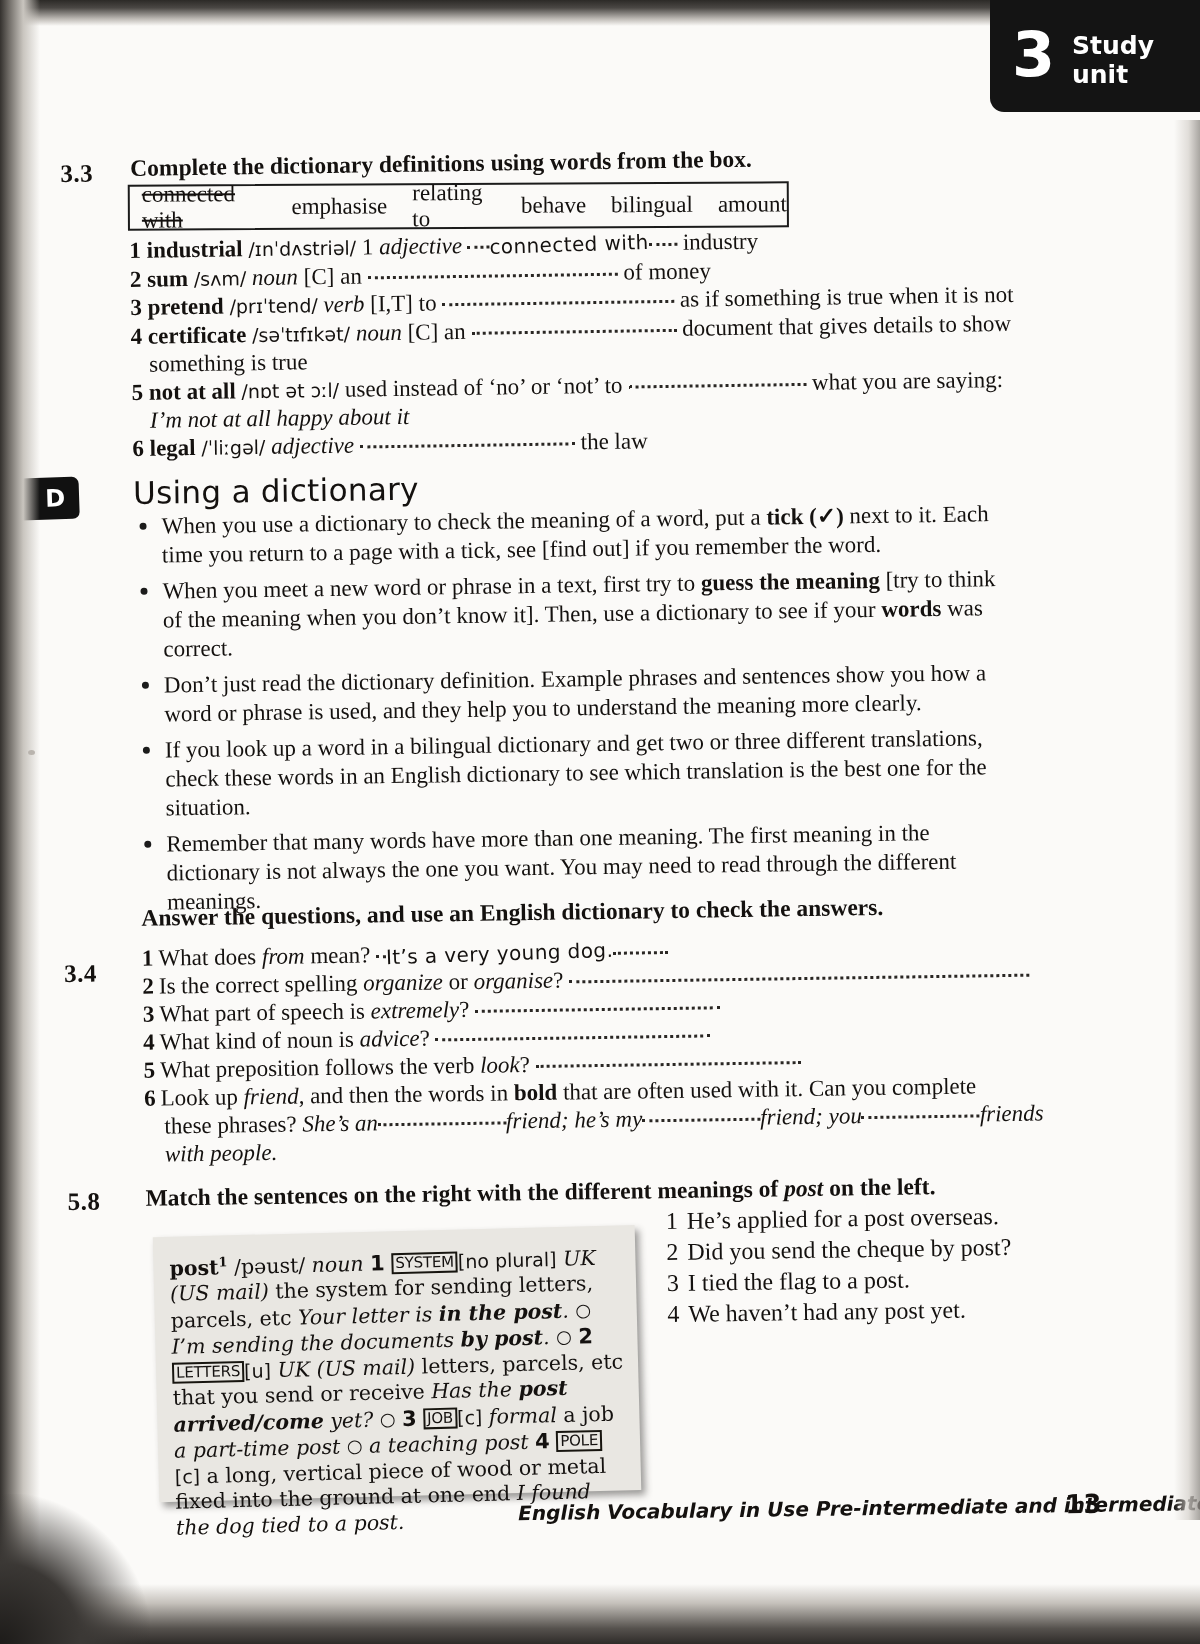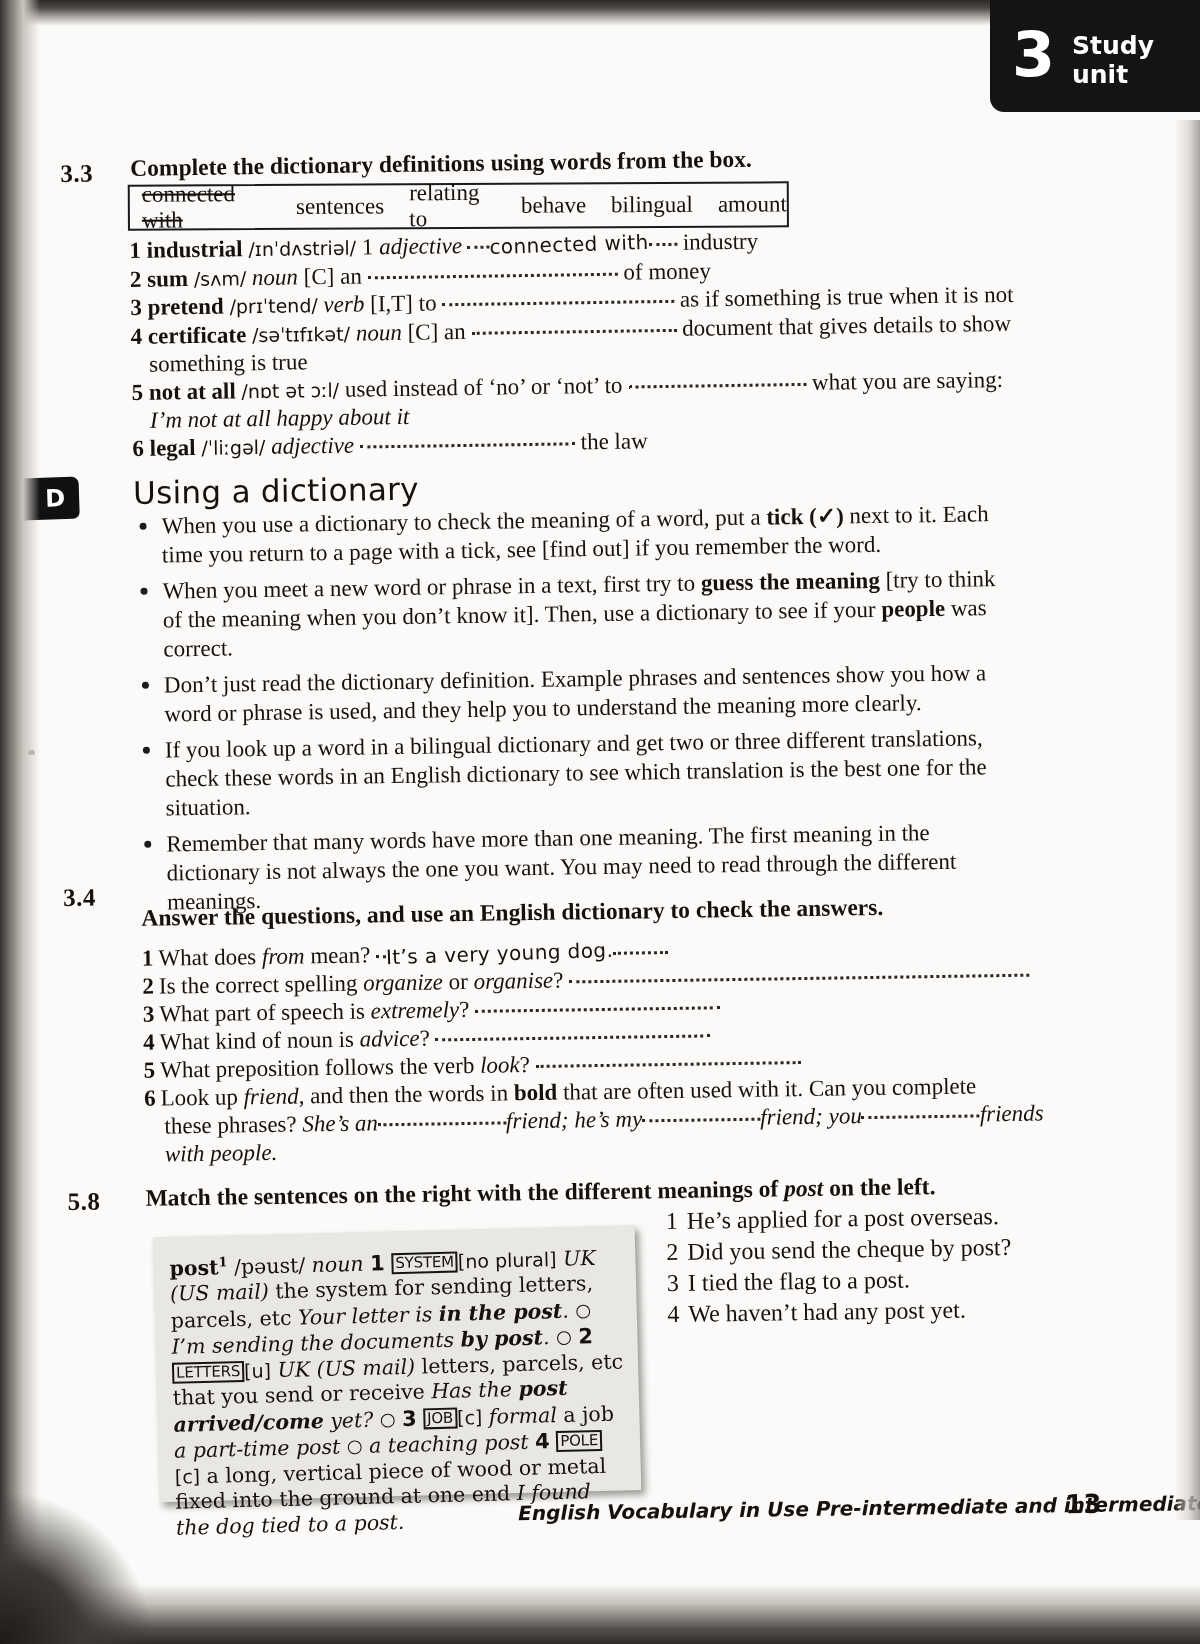--- a/index.html
+++ b/index.html
@@ -108,21 +108,21 @@
 <div id="page"></div>
 
 <div id="content">
 
   <div class="ex-num" style="left:70px;top:152px;">3.3</div>
   <div class="ex-head" style="left:140px;top:148px;">Complete the dictionary definitions using words from the box.</div>
 
   <div id="word-box">
     <div class="words">
       <span class="struck">connected with</span>
-      <span>sentences</span>
+      <span>emphasise</span>
       <span>relating to</span>
       <span>behave</span>
       <span>bilingual</span>
       <span>amount</span>
     </div>
   </div>
 
   <div class="defs">
     <div class="row">
       <span class="n">1</span>
@@ -189,28 +189,28 @@
   </div>
 
   <div id="sec-d-tab">
     <span>D</span>
   </div>
   <div id="sec-d-title">Using a dictionary</div>
 
   <div class="bullets">
     <ul class="bl">
       <li><span><span>When you use a dictionary to check the meaning of a word, put a </span><b>tick (✓)</b><span> next to it. Each time you return to a page with a tick, see [find out] if you remember the word.</span></span></li>
-      <li><span><span>When you meet a new word or phrase in a text, first try to </span><b>guess the meaning</b><span> [try to think of the meaning when you don’t know it]. Then, use a dictionary to see if your </span><b>people</b><span> was correct.</span></span></li>
+      <li><span><span>When you meet a new word or phrase in a text, first try to </span><b>guess the meaning</b><span> [try to think of the meaning when you don’t know it]. Then, use a dictionary to see if your </span><b>words</b><span> was correct.</span></span></li>
       <li><span><span>Don’t just read the dictionary definition. Example phrases and sentences show you how a word or phrase is used, and they help you to understand the meaning more clearly.</span></span></li>
       <li><span><span>If you look up a word in a bilingual dictionary and get two or three different translations, check these words in an English dictionary to see which translation is the best one for the situation.</span></span></li>
       <li><span><span>Remember that many words have more than one meaning. The first meaning in the dictionary is not always the one you want. You may need to read through the different meanings.</span></span></li>
     </ul>
   </div>
 
-  <div class="ex-num" style="left:62px;top:876px;">3.4</div>
+  <div class="ex-num" style="left:62px;top:952px;">3.4</div>
   <div class="ex-head" style="left:140px;top:898px;">Answer the questions, and use an English dictionary to check the answers.</div>
 
   <div class="qlist" style="left:140px;top:938px;width:900px;">
     <div class="row">
       <span class="n">1</span><span>What does </span><i>from</i><span> mean?</span>
       <span class="dots" style="width:10px;"></span><span class="hand">It’s a very young dog.</span><span class="dots" style="width:55px;"></span>
     </div>
     <div class="row">
       <span class="n">2</span><span>Is the correct spelling </span><i>organize</i><span> or </span><i>organise</i><span>?</span>
       <span class="dots" style="width:460px;"></span>

